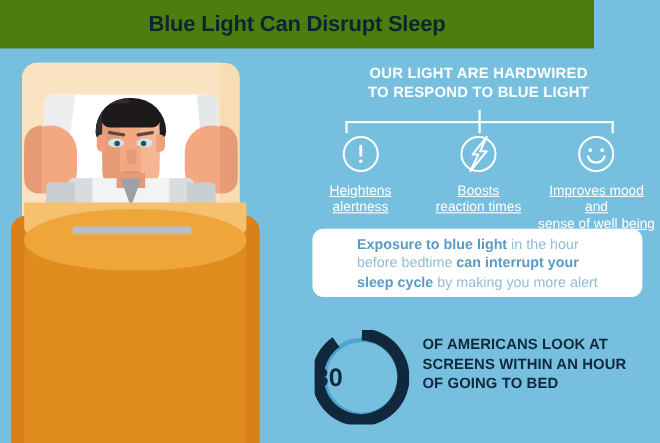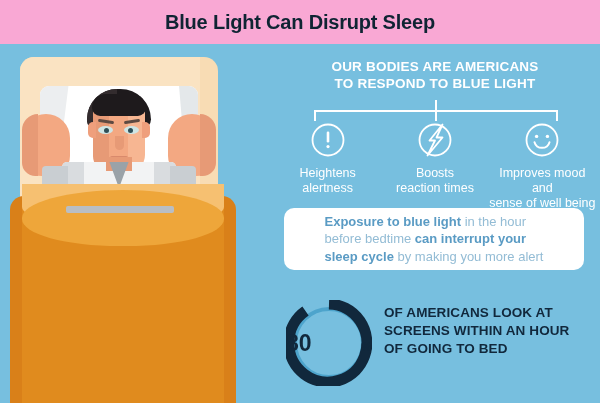--- a/index.html
+++ b/index.html
@@ -6,22 +6,22 @@
   html,body { width:600px; height:403px; }
   body {
     font-family:"Liberation Sans", sans-serif;
     background:#77bfdf;
     position:relative;
     overflow:hidden;
   }
 
   
   .header{
-    position:absolute; left:0; top:0; width:600px; height:44px;
-    background:#f9a8d4;
+    position:absolute; left:0; top:0; width:540px; height:44px;
+    background:#4d7c0f;
     display:flex; align-items:center; justify-content:center;
   }
   .header h1{
     font-size:20px; font-weight:bold; color:#0f2433;
     letter-spacing:-0.2px; white-space:nowrap;
   }
 
   
   .illus{ position:absolute; left:0; top:44px; width:270px; height:359px; }
 
@@ -202,21 +202,21 @@
     position:absolute; left:264px; top:10px; width:2px; height:11px; background:#ffffff;
   }
 
   .benefits{
     position:absolute; left:0; top:78px; width:330px;
     display:flex; justify-content:space-between; padding:0 4px;
   }
   .benefit{ width:108px; display:flex; flex-direction:column; align-items:center; }
   .benefit .ico{ width:36px; height:36px; margin-bottom:8px; }
   .benefit .lbl{
-    color:#ffffff; font-size:12.5px; line-height:15px; text-align:center;
+    color:#ffffff; font-size:12.5px; line-height:15px; text-align:center;text-decoration:underline;
   }
 
   
   .callout{
     position:absolute; left:14px; top:164px; width:300px; height:62px;
     background:#ffffff; border-radius:10px;
     display:flex; align-items:center; justify-content:center;
   }
   .callout p{
     text-align:left; font-size:13px; line-height:17.5px;
@@ -282,21 +282,21 @@
   <div class="blanket"></div>
   <div class="blanket-in"></div>
   <div class="blanket-top2"></div>
   <div class="blanket-top"></div>
   <div class="sheet"></div>
 </div>
 
 <div class="right">
 
   <div class="kicker">
-    <div>OUR BODIES ARE AMERICANS</div>
+    <div>OUR LIGHT ARE HARDWIRED</div>
     <div>TO RESPOND TO BLUE LIGHT</div>
   </div>
 
   <div class="bracket">
     <div class="stem"></div>
     <div class="hline"></div>
     <div class="drop-l"></div>
     <div class="drop-c"></div>
     <div class="drop-r"></div>
   </div>

